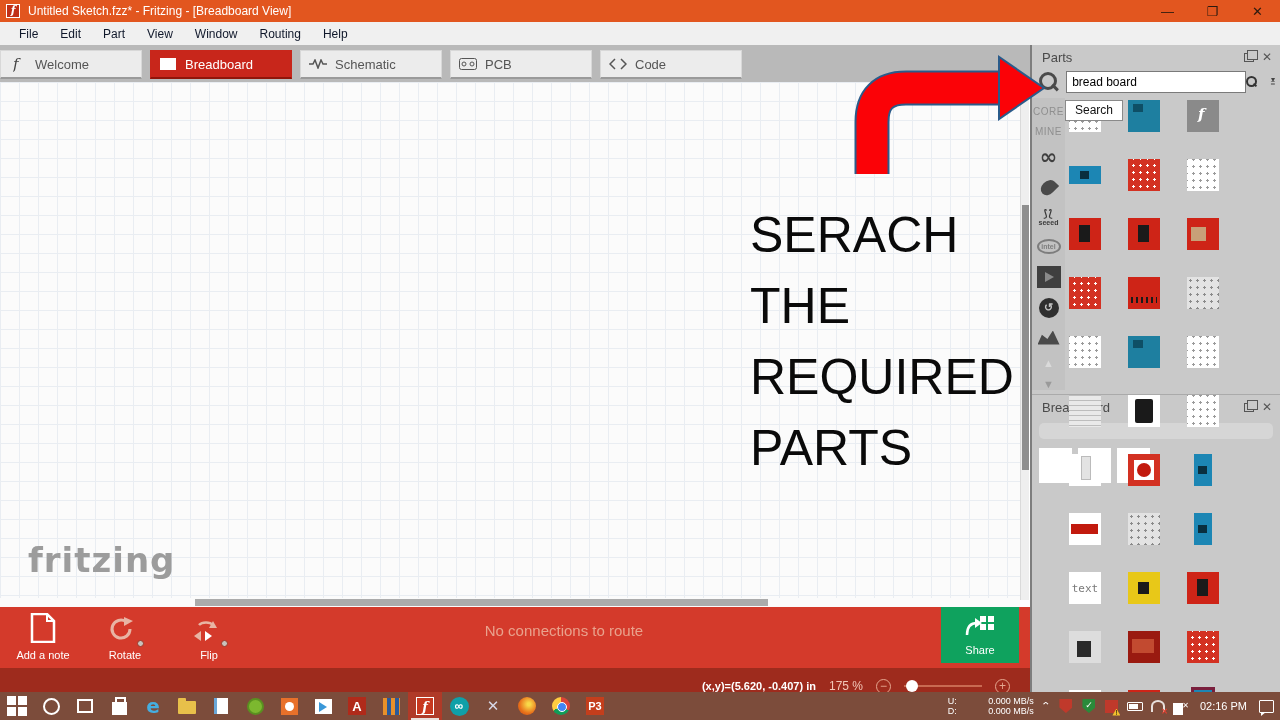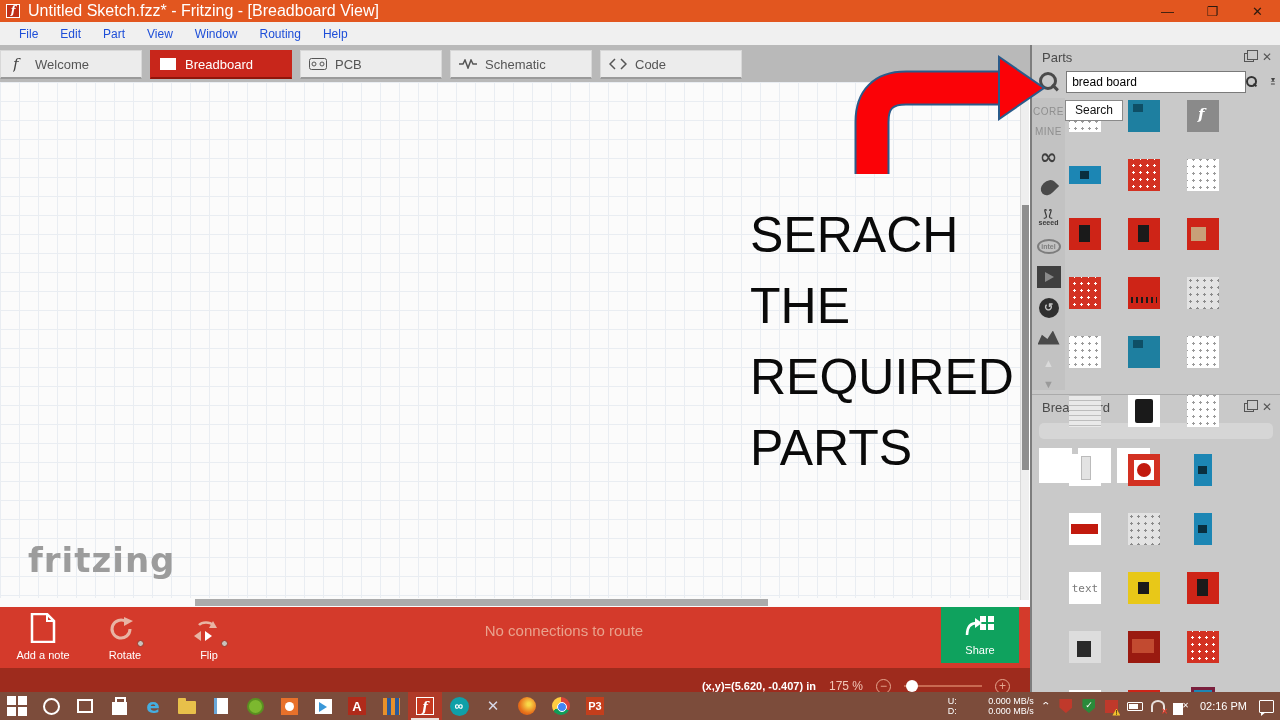--- a/index.html
+++ b/index.html
@@ -2,27 +2,27 @@
 <html><head>
 <meta charset="utf-8">
 <style>
   * { margin:0; padding:0; box-sizing:border-box; }
   html,body { width:1280px; height:720px; overflow:hidden; font-family:"Liberation Sans",sans-serif; }
   #app { position:absolute; inset:0; background:#fff; }
 
   
   .titlebar { position:absolute; left:0; top:0; width:1280px; height:22px; background:#E2561F; display:flex; align-items:center; }
   .titlebar .appicon { width:14px; height:14px; margin:0 8px 0 6px; background:#C13018; border:1px solid #fff; color:#fff; font:italic bold 11px "DejaVu Serif",serif; text-align:center; line-height:12px; }
-  .titlebar .title { color:#fff; font-size:16px; }
+  .titlebar .title { color:#fff; font-size:12px; }
   .win-controls { position:absolute; right:0; top:0; height:22px; display:flex; }
   .win-btn { width:45px; height:22px; display:flex; align-items:center; justify-content:center; color:#2a1a10; font-size:13px; }
 
   
   .menubar { position:absolute; left:0; top:22px; width:1280px; height:23px; background:#F0F0F0; display:flex; align-items:center; padding-left:8px; }
-  .menu-item { font-size:12px; color:#1d4ed8; padding:16px 11px; height:100%; display:flex; align-items:center; }
+  .menu-item { font-size:12px; color:#0f172a; padding:16px 11px; height:100%; display:flex; align-items:center; }
 
   
   .tabstrip { position:absolute; left:0; top:45px; width:1030px; height:37px; background:#B9B9B9; display:flex; align-items:flex-start; padding:5px 0 0 0; }
   .tab { width:142px; height:29px; background:#ECECEC; margin-right:8px; display:flex; align-items:center; padding-left:8px; gap:8px; border:1px solid #D8D8D8; border-bottom:2px solid #9a9a9a; color:#555; font-size:13px; }
   .tab .ticon { width:18px; display:flex; justify-content:center; }
   .tab.active { background:#C8261B; border-color:#C8261B; border-bottom:2px solid #8F150A; color:#fff; }
   .tab.active .ticon svg * { stroke:#fff; fill:#fff; }
 
   
   .canvas { position:absolute; left:0; top:82px; width:1020px; height:516px; background-color:#FBFBFB;
@@ -226,35 +226,35 @@
       <span class="ticon">
           <svg width="16" height="12">
             <rect x="0" y="0" width="16" height="12" fill="#fff"></rect>
             <rect x="2" y="3" width="12" height="6" fill="#C8261B"></rect>
           </svg>
         </span>
       <span>Breadboard</span>
     </div>
     <div class="tab">
       <span class="ticon">
+          <svg width="18" height="10">
+            <polyline points="0,5 4,5 6,1 9,9 12,1 14,5 18,5" fill="none" stroke="#555" stroke-width="1.5"></polyline>
+          </svg>
+        </span>
+      <span>Schematic</span>
+    </div>
+    <div class="tab">
+      <span class="ticon">
           <svg width="18" height="12">
             <rect x="0.5" y="0.5" width="17" height="11" rx="2" fill="none" stroke="#555"></rect>
             <circle cx="5" cy="6" r="2" fill="none" stroke="#555"></circle>
             <circle cx="13" cy="6" r="2" fill="none" stroke="#555"></circle>
           </svg>
         </span>
       <span>PCB</span>
-    </div>
-    <div class="tab">
-      <span class="ticon">
-          <svg width="18" height="10">
-            <polyline points="0,5 4,5 6,1 9,9 12,1 14,5 18,5" fill="none" stroke="#555" stroke-width="1.5"></polyline>
-          </svg>
-        </span>
-      <span>Schematic</span>
     </div>
     <div class="tab">
       <span class="ticon">
           <svg width="18" height="12">
             <polyline points="6,1 1,6 6,11" fill="none" stroke="#555" stroke-width="1.5"></polyline>
             <polyline points="12,1 17,6 12,11" fill="none" stroke="#555" stroke-width="1.5"></polyline>
           </svg>
         </span>
       <span>Code</span>
     </div>

